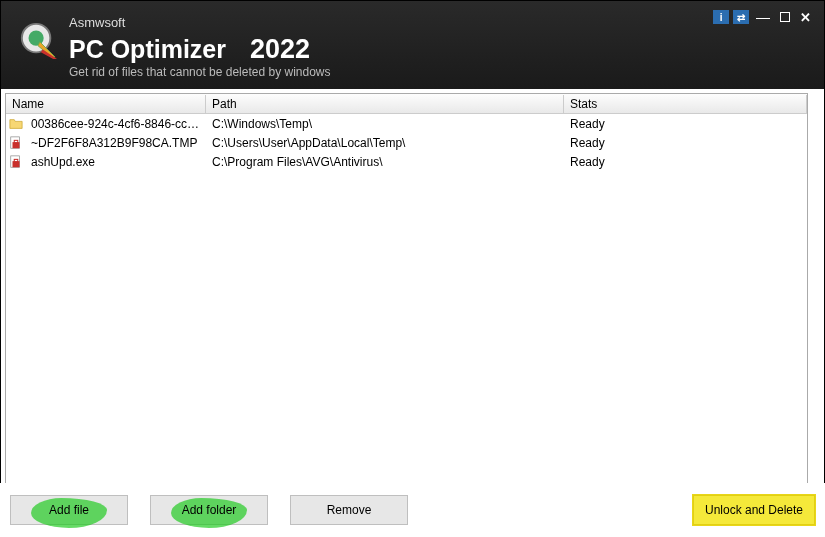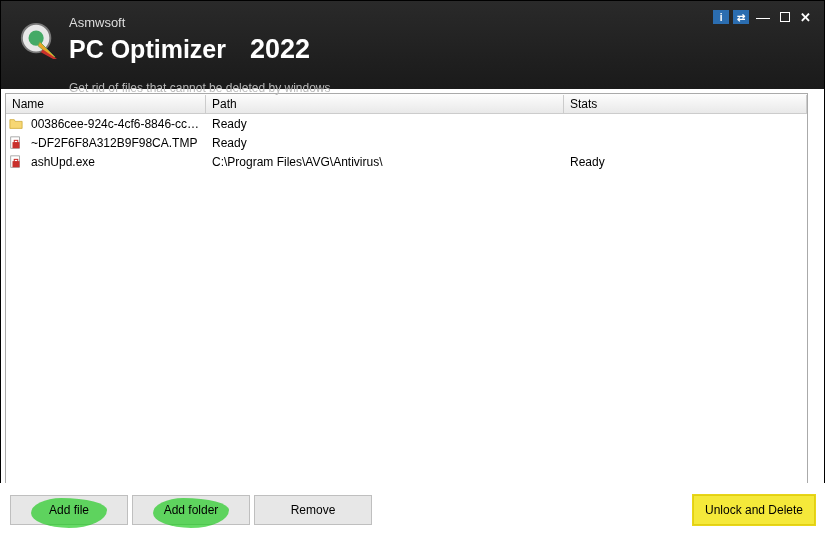--- a/index.html
+++ b/index.html
@@ -46,21 +46,21 @@
     }
     .year {
       font-size: 27px;
       font-weight: 700;
       color: #fff;
       margin-left: 20px;
     }
     .tagline {
       font-size: 12px;
       color: #bbb;
-      margin-top: 16px;
+      margin-top: 0;
     }
     .window-controls {
       position: absolute;
       right: 10px;
       top: 8px;
       display: flex;
       gap: 4px;
       align-items: center;
     }
     .wc-badge {
@@ -131,21 +131,21 @@
       flex-shrink: 0;
       margin-left: 3px;
       margin-right: 2px;
       display:inline-block;
     }
     .bottom-bar {
       position: absolute;
       left: 0; right: 0; bottom: 0;
       padding: 12px 10px;
       display: flex;
-      gap: 4px;
+      gap: 22px;
       align-items: center;
       background:#fff;
     }
     .btn {
       width: 118px;
       height: 30px;
       background: #e7e7e7;
       border: 1px solid #bfbfbf;
       font-size: 12px;
       color: #000;
@@ -214,29 +214,31 @@
     <div class="lv-hcell col-name">Name</div>
     <div class="lv-hcell col-path">Path</div>
     <div class="lv-hcell col-stats">Stats</div>
   </div>
   <div class="lv-body" id="lv-body">
       <div class="lv-row">
         <span class="row-icon"><svg viewBox="0 0 16 16">
             <path d="M1 3h5l1 2h8v8H1z" fill="#f7d774" stroke="#c9a227" stroke-width="0.8"></path>
           </svg></span>
         <div class="lv-cell" style="width:181px">00386cee-924c-4cf6-8846-ccab2...</div>
+        <div class="lv-cell col-path">C:\Windows\Temp\</div>
         <div class="lv-cell col-stats">Ready</div>
       </div>
       <div class="lv-row">
         <span class="row-icon"><svg viewBox="0 0 16 16">
             <rect x="2" y="1" width="10" height="13" fill="#fff" stroke="#888" stroke-width="0.8"></rect>
             <rect x="4" y="7" width="8" height="7" fill="#c9302c"></rect>
             <rect x="6" y="5" width="4" height="3" fill="none" stroke="#c9302c" stroke-width="1.2"></rect>
           </svg></span>
         <div class="lv-cell" style="width:181px">~DF2F6F8A312B9F98CA.TMP</div>
+        <div class="lv-cell col-path">C:\Users\User\AppData\Local\Temp\</div>
         <div class="lv-cell col-stats">Ready</div>
       </div>
       <div class="lv-row">
         <span class="row-icon"><svg viewBox="0 0 16 16">
             <rect x="2" y="1" width="10" height="13" fill="#fff" stroke="#888" stroke-width="0.8"></rect>
             <rect x="4" y="7" width="8" height="7" fill="#c9302c"></rect>
             <rect x="6" y="5" width="4" height="3" fill="none" stroke="#c9302c" stroke-width="1.2"></rect>
           </svg></span>
         <div class="lv-cell" style="width:181px">ashUpd.exe</div>
         <div class="lv-cell col-path">C:\Program Files\AVG\Antivirus\</div>

